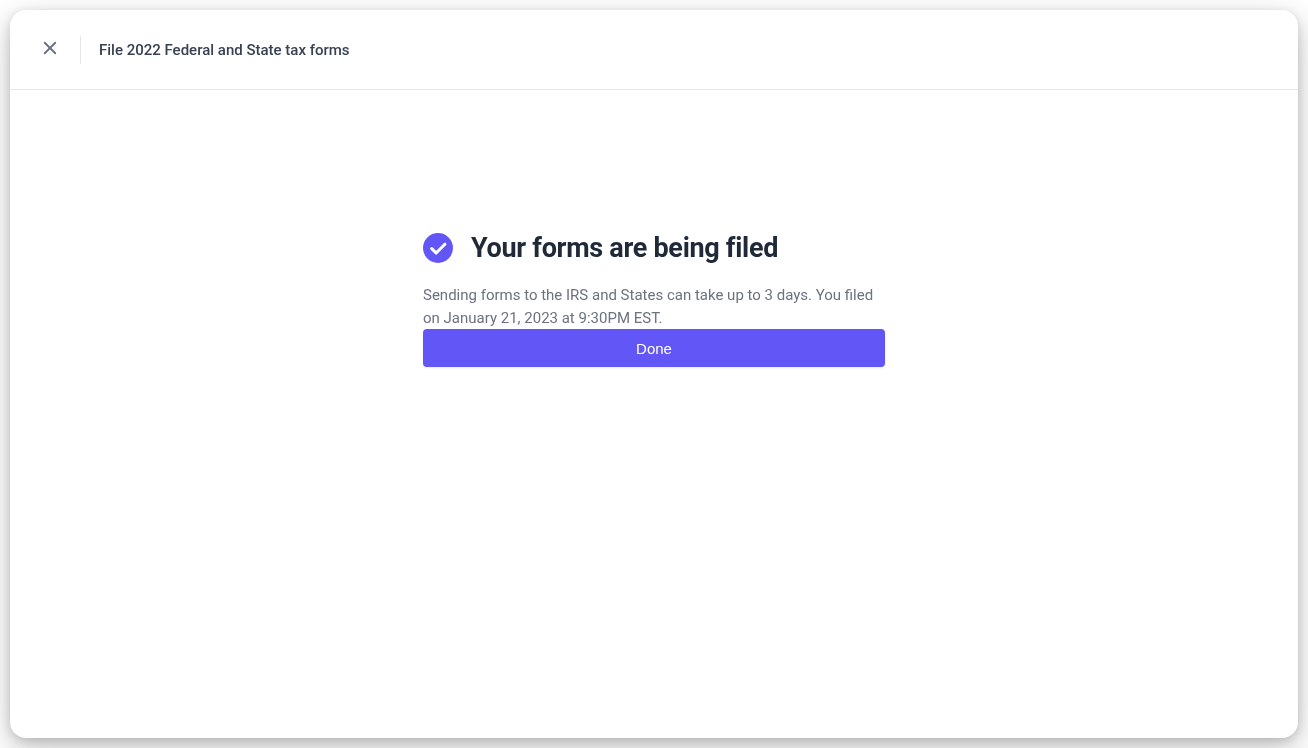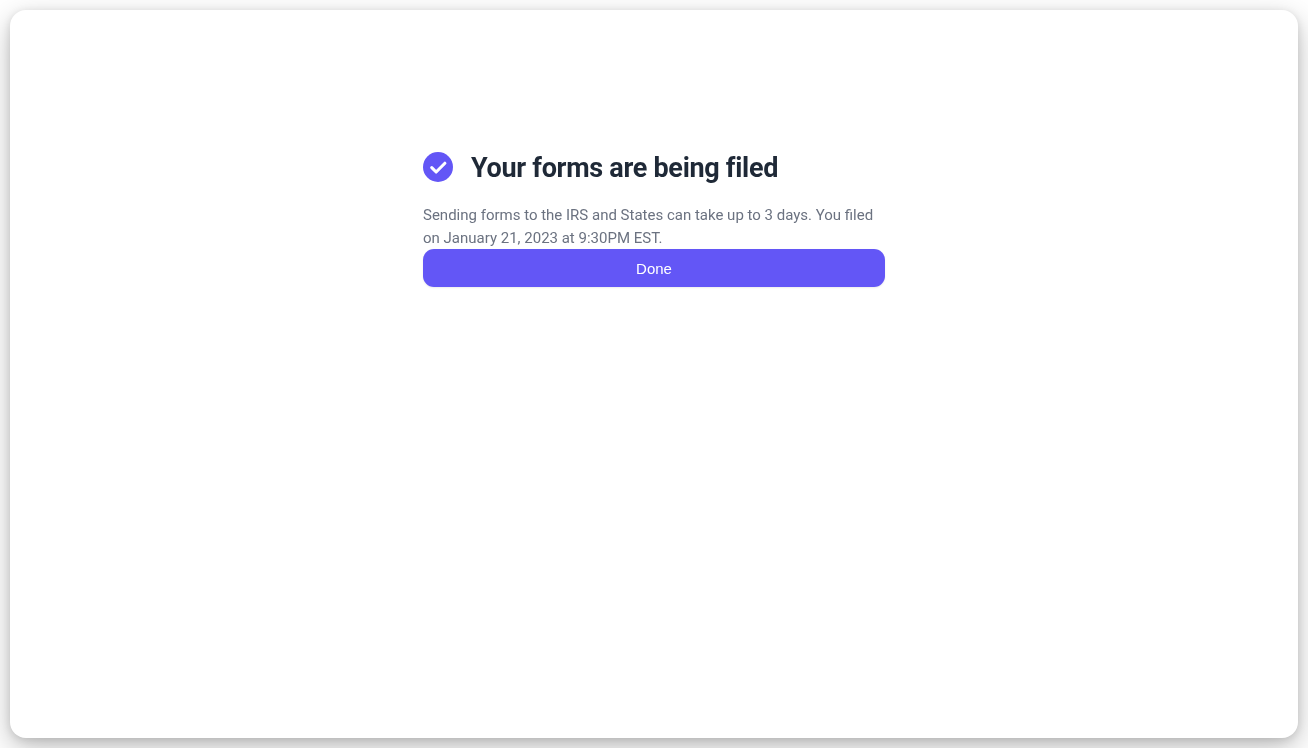--- a/index.html
+++ b/index.html
@@ -74,20 +74,21 @@
       justify-content: center;
       padding-top: 142px;
     }
     
     .content-inner {
       width: 462px;
     }
     
     .title-row {
       display: flex;
+      align-items: center;
       gap: 18px;
       margin-bottom: 20px;
     }
     
     .check-icon {
       width: 30px;
       height: 30px;
       flex-shrink: 0;
     }
     
@@ -108,32 +109,44 @@
       line-height: 1.5;
       color: #6b7280;
     }
     
     .done-btn {
       width: 100%;
       height: 38px;
       background: #6356f6;
       color: #ffffff;
       border: none;
-      border-radius: 11px;
+      border-radius: 4px;
       font-size: 15px;
       font-weight: 500;
       cursor: pointer;
       box-shadow: 0 1px 2px rgba(0, 0, 0, 0.08);
     }
   </style>
 </head>
 <body>
 
 <div class="modal-container">
 
+  <div class="header">
+    <button class="close-btn">
+      <span>
+        <svg viewBox="0 0 24 24" fill="none" stroke="currentColor" stroke-width="2.5" stroke-linecap="round">
+          <line x1="5" y1="5" x2="19" y2="19"></line>
+          <line x1="19" y1="5" x2="5" y2="19"></line>
+        </svg>
+      </span>
+    </button>
+    <div class="divider"></div>
+    <div class="header-title">File 2022 Federal and State tax forms</div>
+  </div>
 
   <div class="content">
     <div class="content-inner">
       
       <div class="title-row">
         <div class="check-icon">
           <svg viewBox="0 0 24 24">
             <circle cx="12" cy="12" r="12" fill="#6356f6"></circle>
             <path d="M7 12.5 L10.5 16 L17.5 9" stroke="#ffffff" stroke-width="2.5" fill="none" stroke-linecap="round" stroke-linejoin="round"></path>
           </svg>

